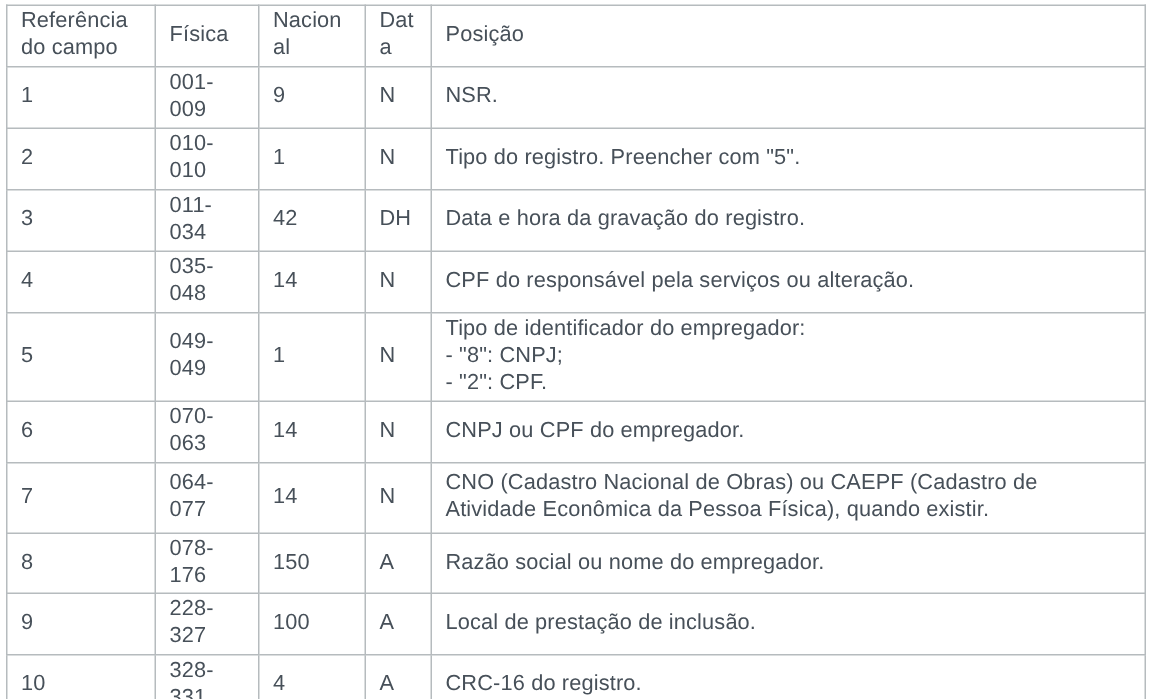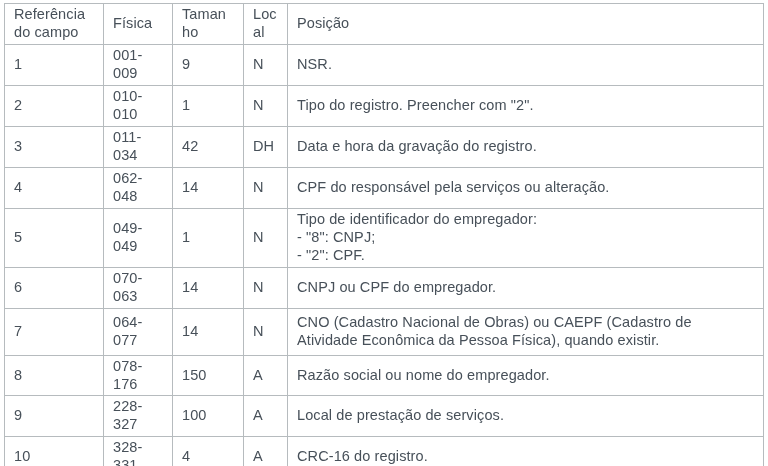--- a/index.html
+++ b/index.html
@@ -48,53 +48,53 @@
       <col style="width:99px">
       <col style="width:69px">
       <col style="width:71px">
       <col style="width:44px">
       <col>
     </colgroup>
     <thead>
       <tr>
         <th>Referência do campo</th>
         <th>Física</th>
-        <th>Tamanho</th>
-        <th>Local</th>
+        <th>Nacional</th>
+        <th>Data</th>
         <th>Posição</th>
       </tr>
     </thead>
     <tbody>
         <tr>
     <td>1</td>
     <td>001-
 009</td>
     <td>9</td>
     <td>N</td>
     <td>NSR.</td>
   </tr>
         <tr>
     <td>2</td>
     <td>010-
 010</td>
     <td>1</td>
     <td>N</td>
-    <td>Tipo do registro. Preencher com "2".</td>
+    <td>Tipo do registro. Preencher com "5".</td>
   </tr>
         <tr>
     <td>3</td>
     <td>011-
 034</td>
     <td>42</td>
     <td>DH</td>
     <td>Data e hora da gravação do registro.</td>
   </tr>
         <tr>
     <td>4</td>
-    <td>062-
+    <td>035-
 048</td>
     <td>14</td>
     <td>N</td>
     <td>CPF do responsável pela serviços ou alteração.</td>
   </tr>
         <tr>
     <td>5</td>
     <td>049-
 049</td>
     <td>1</td>
@@ -126,21 +126,21 @@
     <td>150</td>
     <td>A</td>
     <td>Razão social ou nome do empregador.</td>
   </tr>
         <tr>
     <td>9</td>
     <td>228-
 327</td>
     <td>100</td>
     <td>A</td>
-    <td>Local de prestação de serviços.</td>
+    <td>Local de prestação de inclusão.</td>
   </tr>
         <tr>
     <td>10</td>
     <td>328-
 331</td>
     <td>4</td>
     <td>A</td>
     <td>CRC-16 do registro.</td>
   </tr>
       </tbody>

